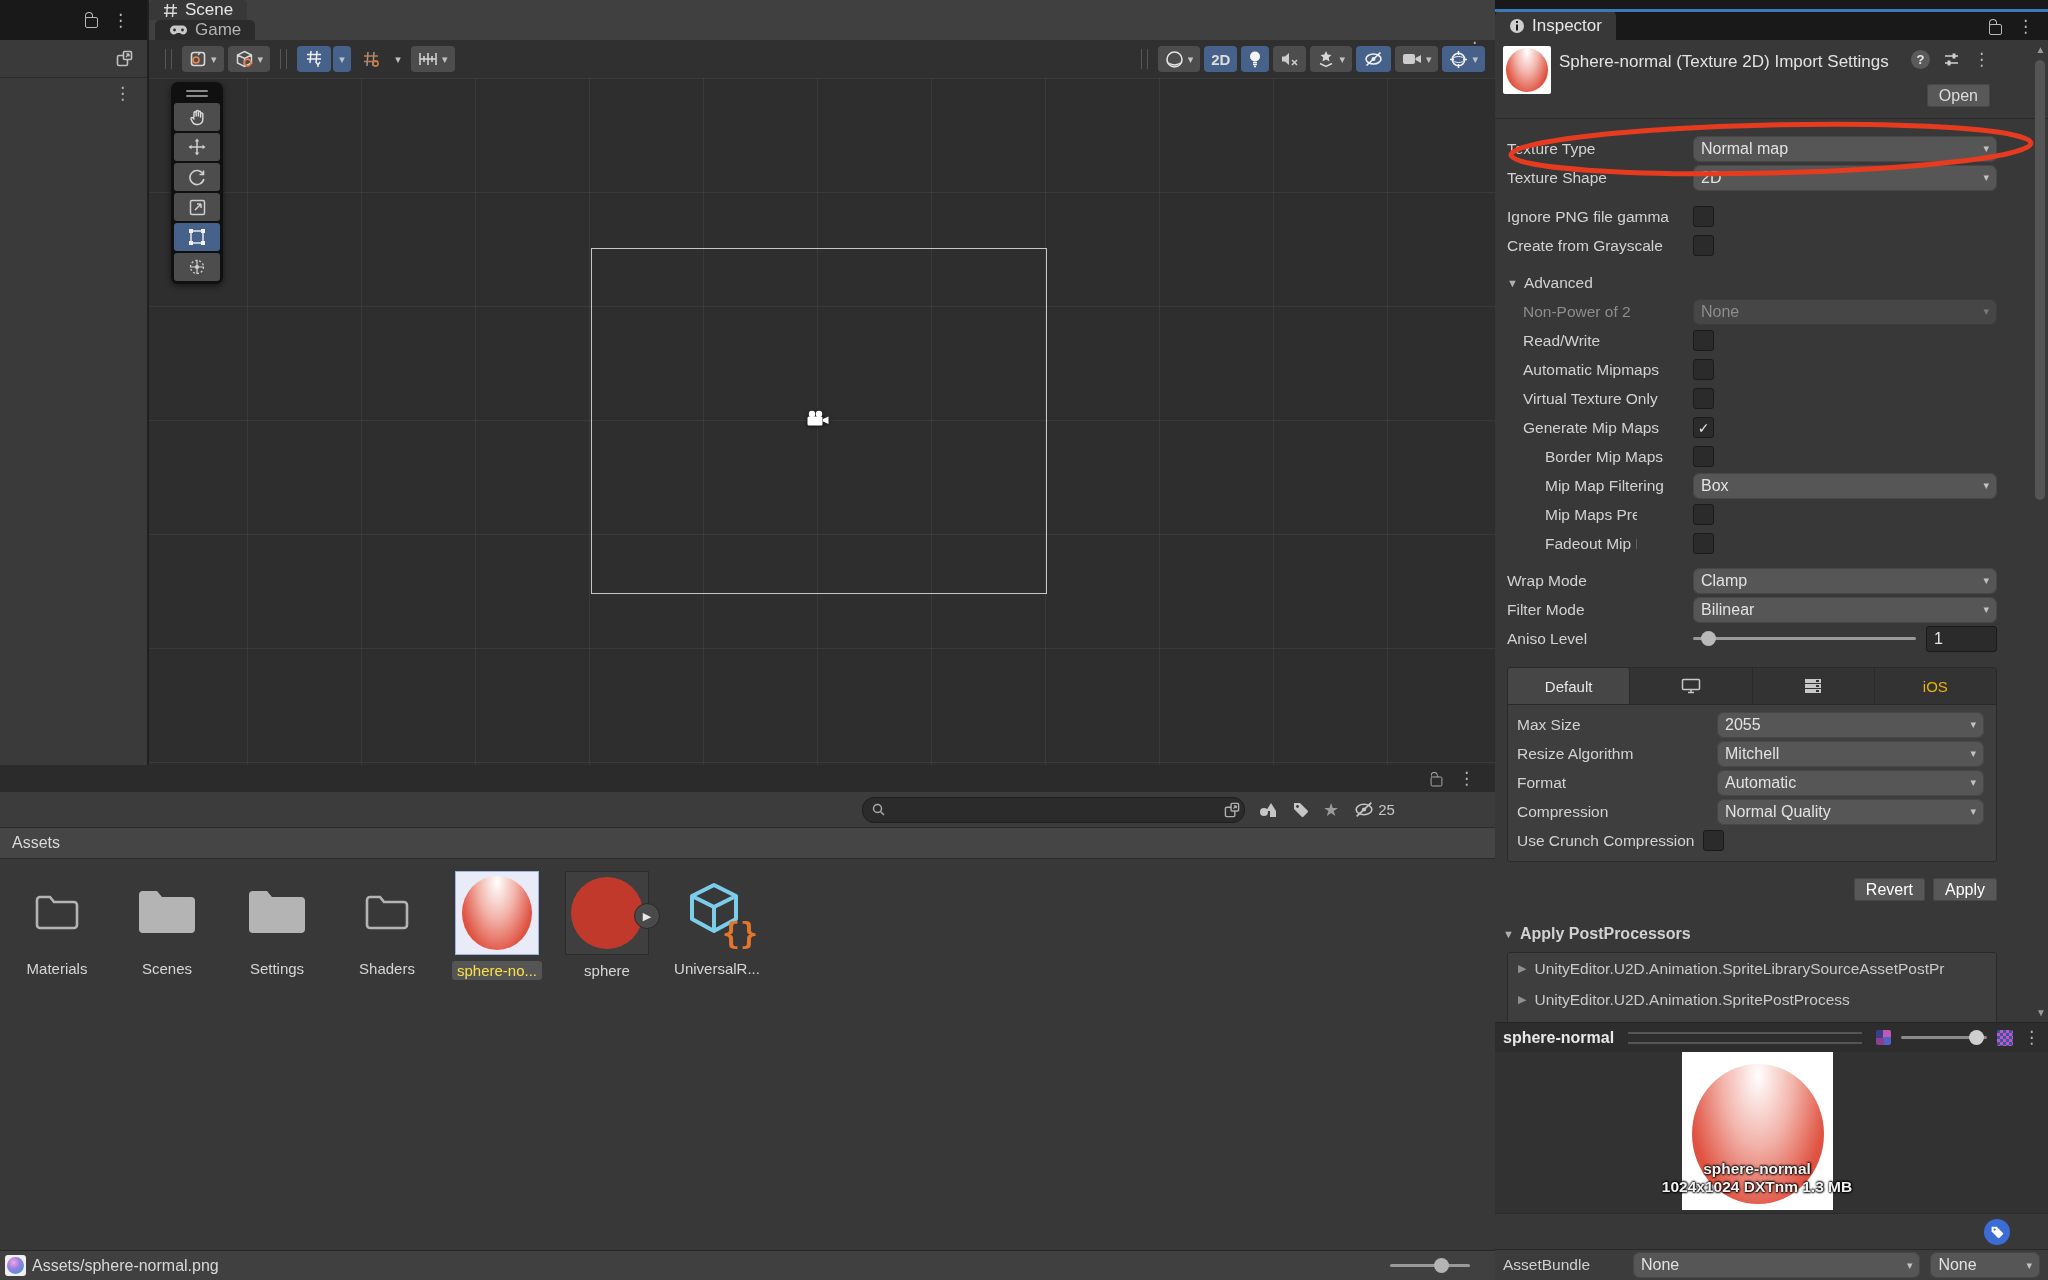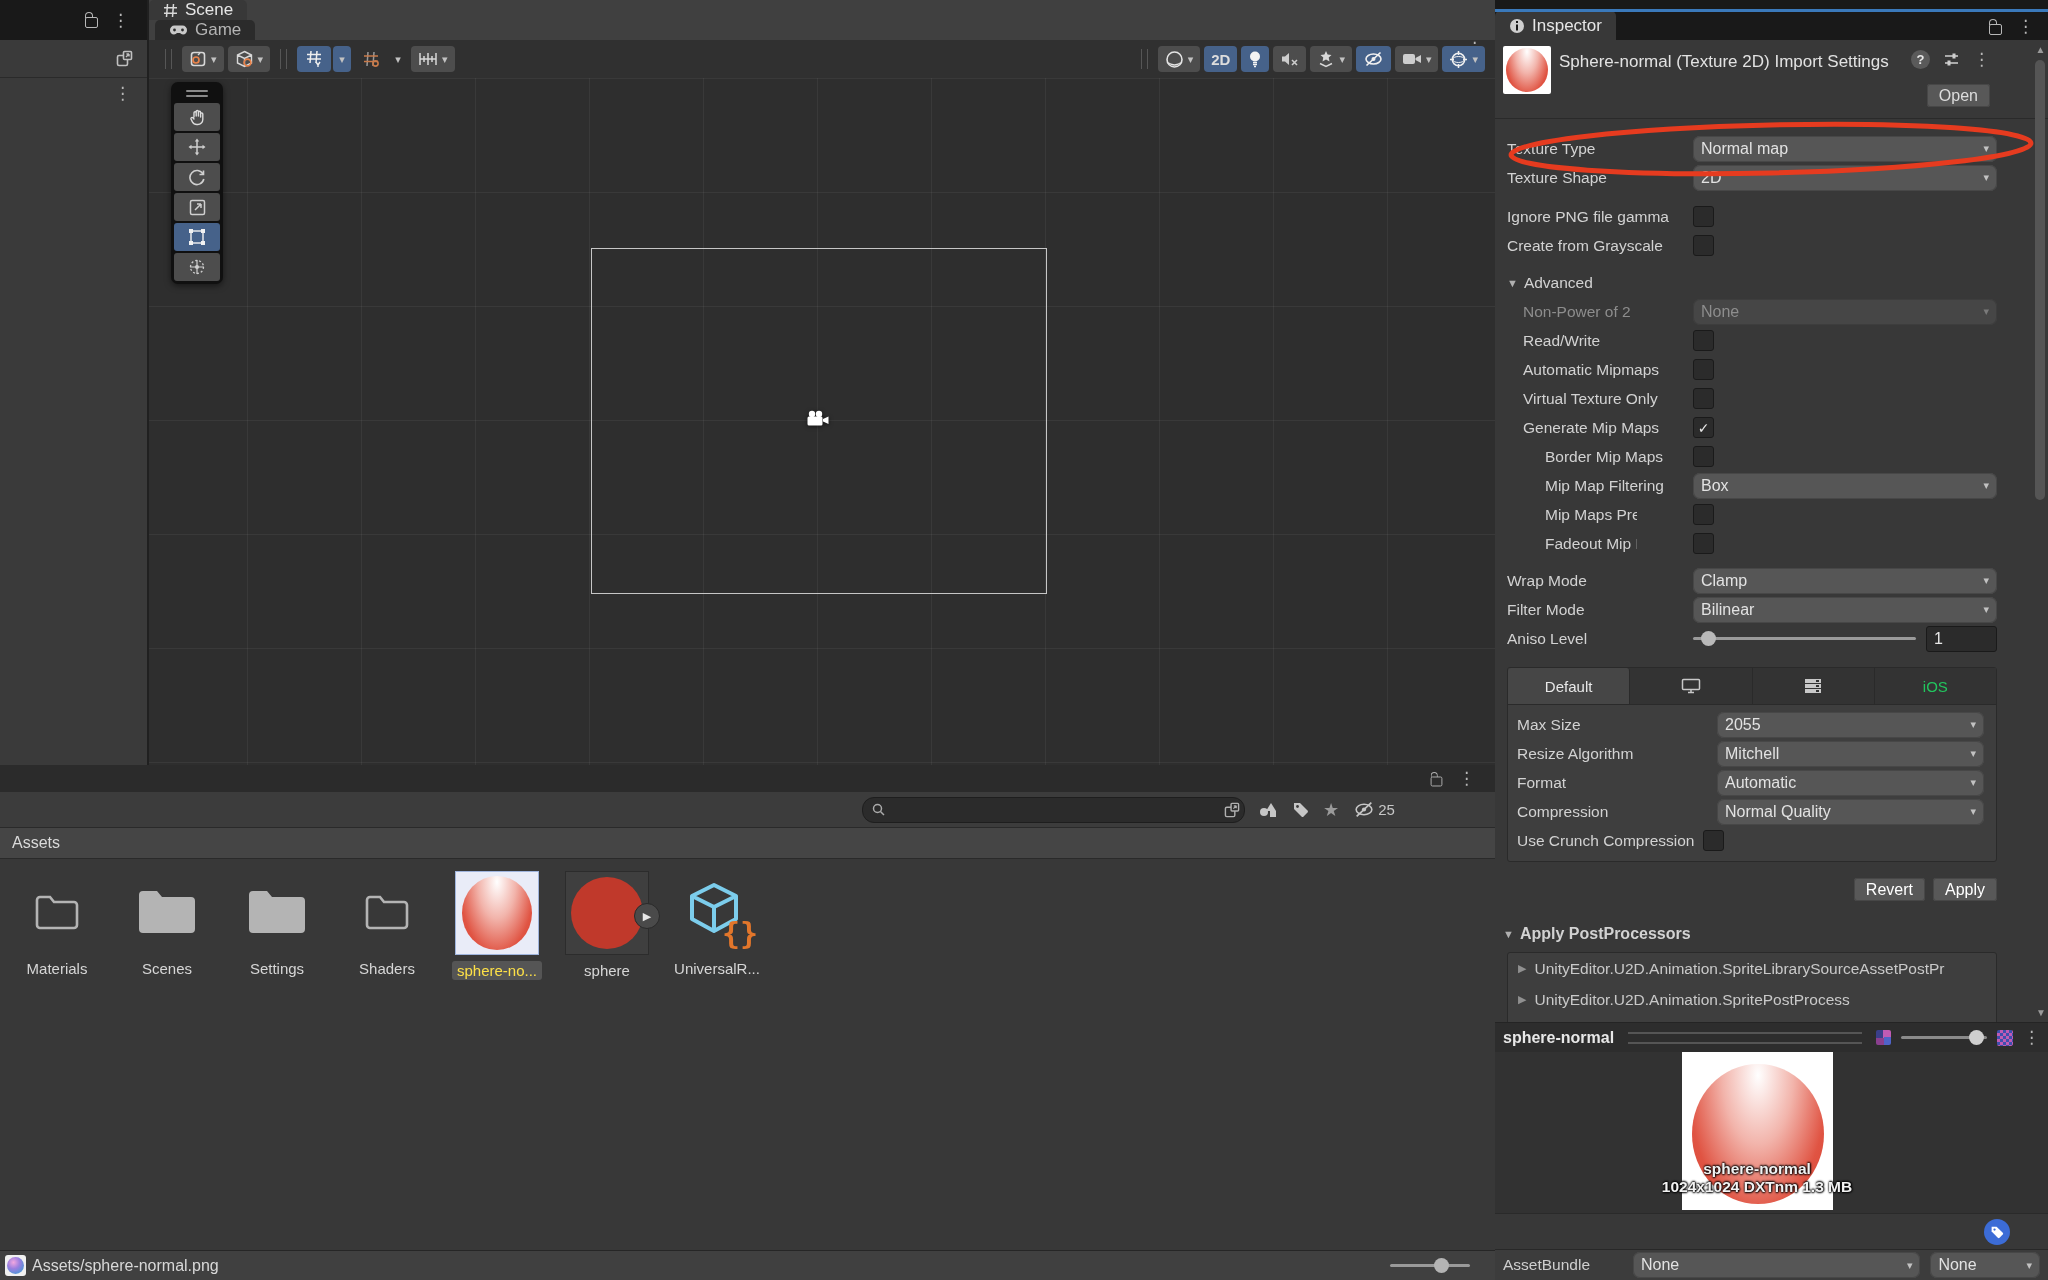--- a/index.html
+++ b/index.html
@@ -100,21 +100,21 @@
   .ins-label{width:186px;flex:none;white-space:nowrap;overflow:hidden;font-size:15.5px;color:#d2d2d2;}
   .ins-label.dim{color:#8d8d8d;}
   .ind1{padding-left:16px;box-sizing:border-box;}
   .ind2{padding-left:38px;box-sizing:border-box;}
   .fold{display:flex;align-items:center;gap:6px;font-size:15.5px;color:#d2d2d2;}
   .fold .tri{font-size:11px;color:#b0b0b0;}
   .gap8{height:8px;}.gap10{height:10px;}.gap14{height:14px;}.gap16{height:16px;}
   
   #platform-box{margin:0 39px 0 12px;border:1px solid #2a2a2a;border-radius:3px;background:#3e3e3e;}
   #platform-tabs{display:flex;height:36px;background:#333333;border-bottom:1px solid #2a2a2a;}
-  .plat-tab{flex:1;display:flex;align-items:center;justify-content:center;font-size:15px;color:#22c55e;border-right:1px solid #2a2a2a;}
+  .plat-tab{flex:1;display:flex;align-items:center;justify-content:center;font-size:15px;color:#eab308;border-right:1px solid #2a2a2a;}
   .plat-tab.active{background:#464646;color:#e8e8e8;border-radius:3px 3px 0 0;}
   #platform-box .ins-row{padding-left:9px;padding-right:12px;}
   #platform-box .ins-label{width:200px;}
   
   .slider-track{flex:1;height:3px;background:#9a9a9a;border-radius:2px;position:relative;margin-right:10px;}
   .slider-track i{position:absolute;top:-6px;width:15px;height:15px;border-radius:50%;background:#b9b9b9;}
   .num-field{width:62px;height:24px;background:#2b2b2b;border:1px solid #1a1a1a;border-radius:3px;display:flex;align-items:center;padding-left:7px;color:#e6e6e6;}
   
   #apply-row{display:flex;justify-content:flex-end;gap:8px;padding-right:39px;}
   #apply-row .btn{color:#ffffff;}

